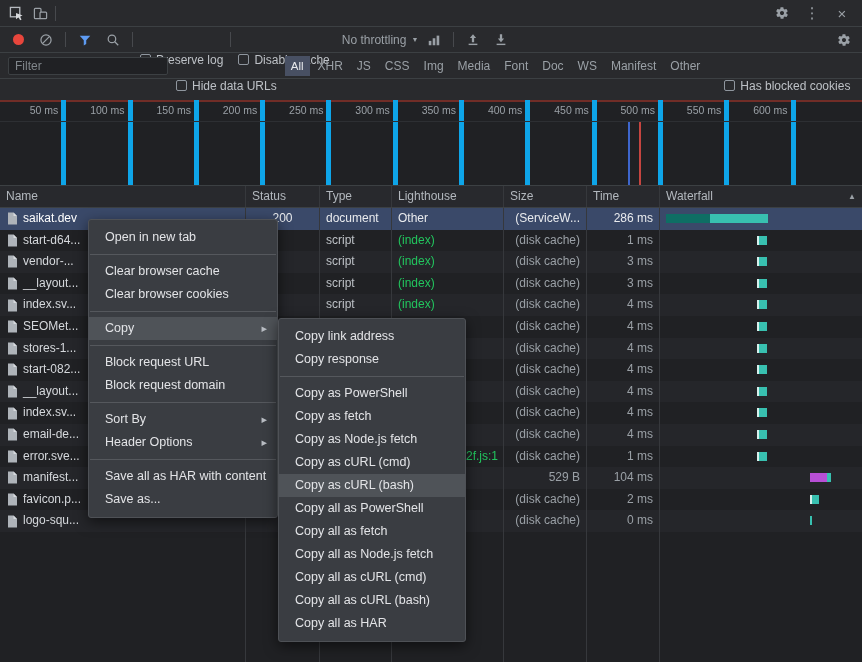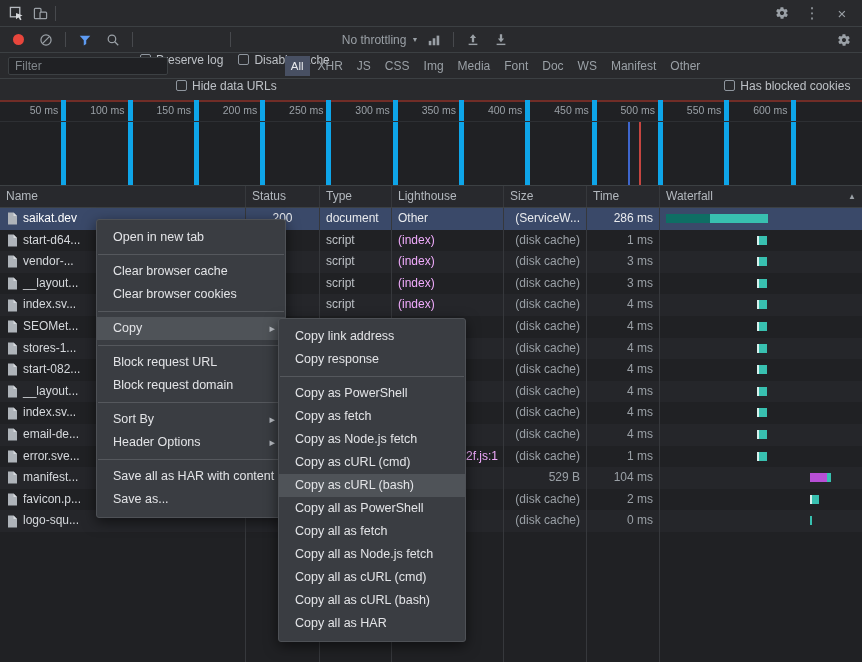--- a/index.html
+++ b/index.html
@@ -65,32 +65,32 @@
   .g-row:nth-child(odd) { background:#25262a; }
   .g-row.selected { background:#3a4969; color:#e9ebee; }
   .g-row.selected .c-name span { color:#ffffff; }
   .g-row.selected .c-size, .g-row.selected .c-time { color:#e9ebee; }
   .gc { border-right:1px solid #36383c; overflow:hidden; white-space:nowrap; }
   .gc:last-child { border-right:none; }
   .c-name { display:flex; align-items:center; gap:5px; padding-left:7px; color:#d5d8dc; }
   .c-status { text-align:center; }
   .c-type, .c-initiator { padding-left:6px; }
   .c-size, .c-time { text-align:right; padding-right:6px; color:#9aa0a6; }
-  .initiator-link { color:#f0abfc; }
+  .initiator-link { color:#22c55e; }
   .c-waterfall { position:relative; }
   .wfbar { position:absolute; top:6px; height:9px; display:flex; }
   .fileicon { flex:none; display:inline-flex; }
   .g-filler { height:131px; }
   .fc { border-right:1px solid #36383c; }
   .fc:last-child { border-right:none; }
 
   
   .cmenu { position:absolute; background:#3a3d42; border:1px solid #4e5156; border-radius:3px;
     box-shadow:0 4px 14px rgba(0,0,0,0.55); padding:6px 0; z-index:50; font-size:12.5px; }
-  #menu1 { left:96px; top:219px; width:190px; }
+  #menu1 { left:88px; top:219px; width:190px; }
   #menu2 { left:278px; top:318px; width:188px; }
   .m-item { height:23px; line-height:23px; padding:0 10px 0 16px; color:#e3e4e7;
     display:flex; justify-content:space-between; align-items:center; white-space:nowrap; cursor:pointer; }
   .m-item.hl { background:#4f5358; }
   .m-sep { height:1px; background:#55585d; margin:5px 1px; }
   .m-arrow { color:#b9bdc3; font-size:11px; margin-left:12px; }
 </style>
 </head>
 <body>
 

